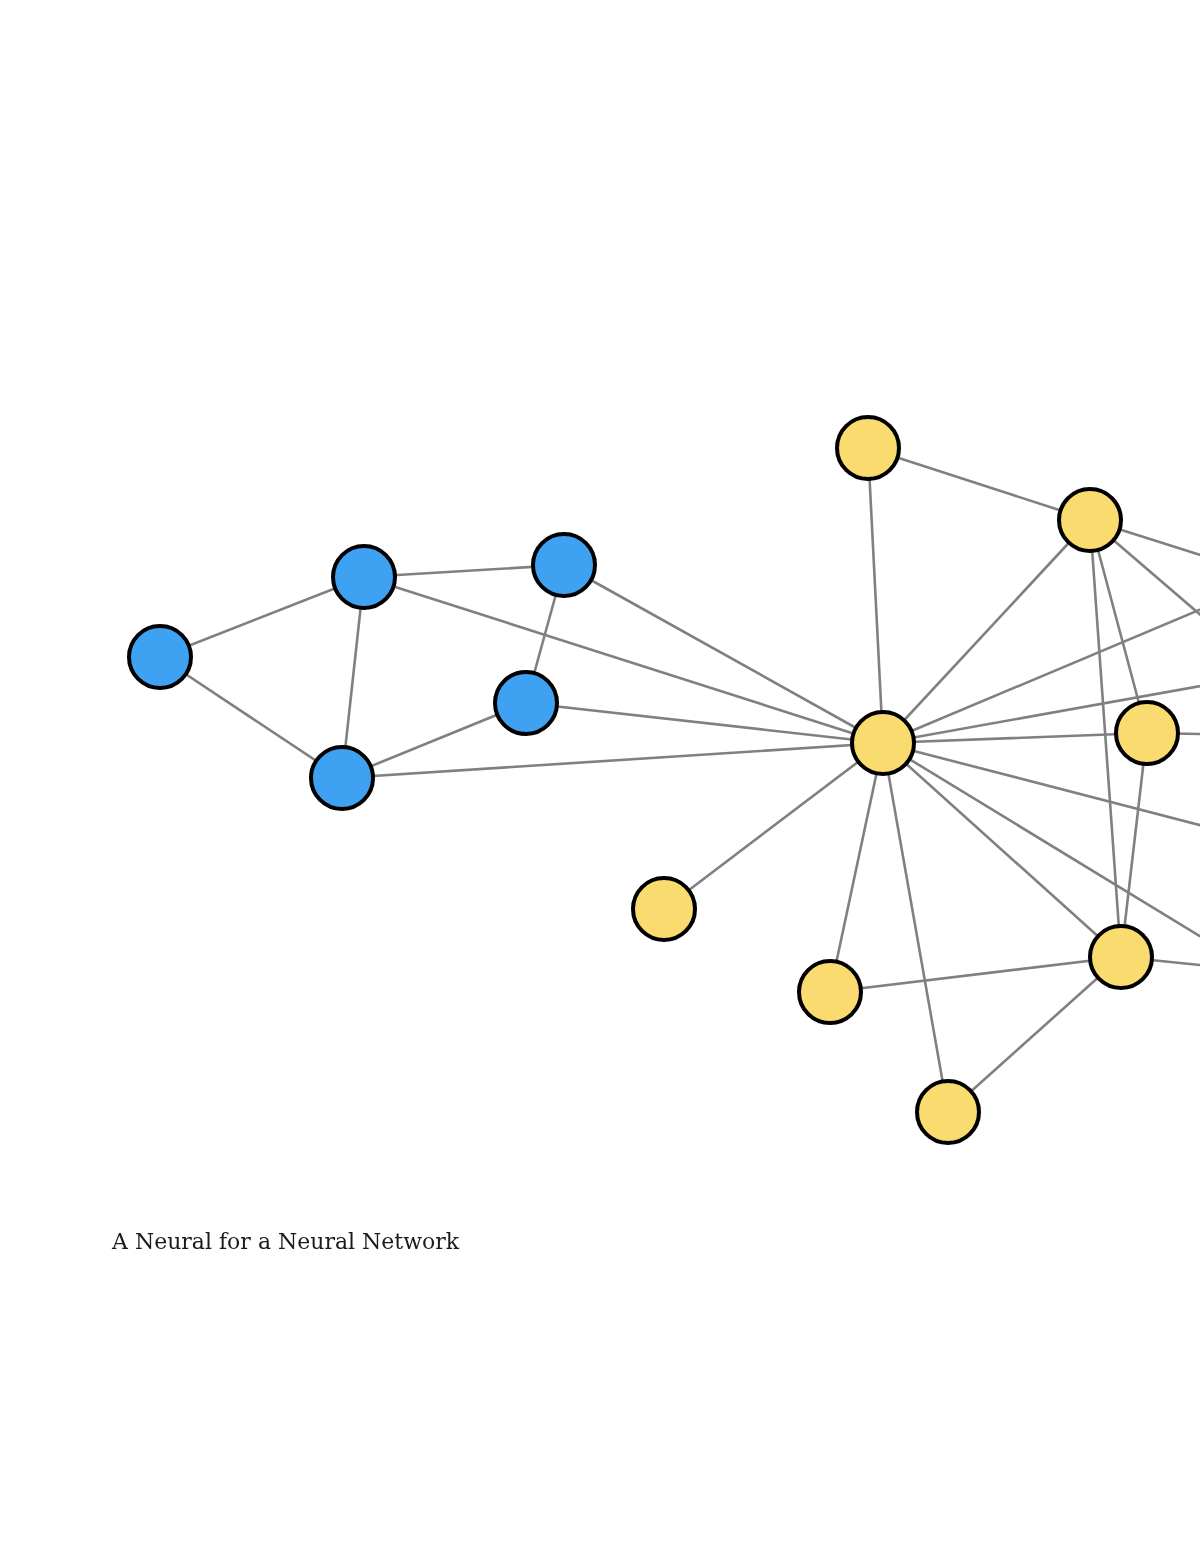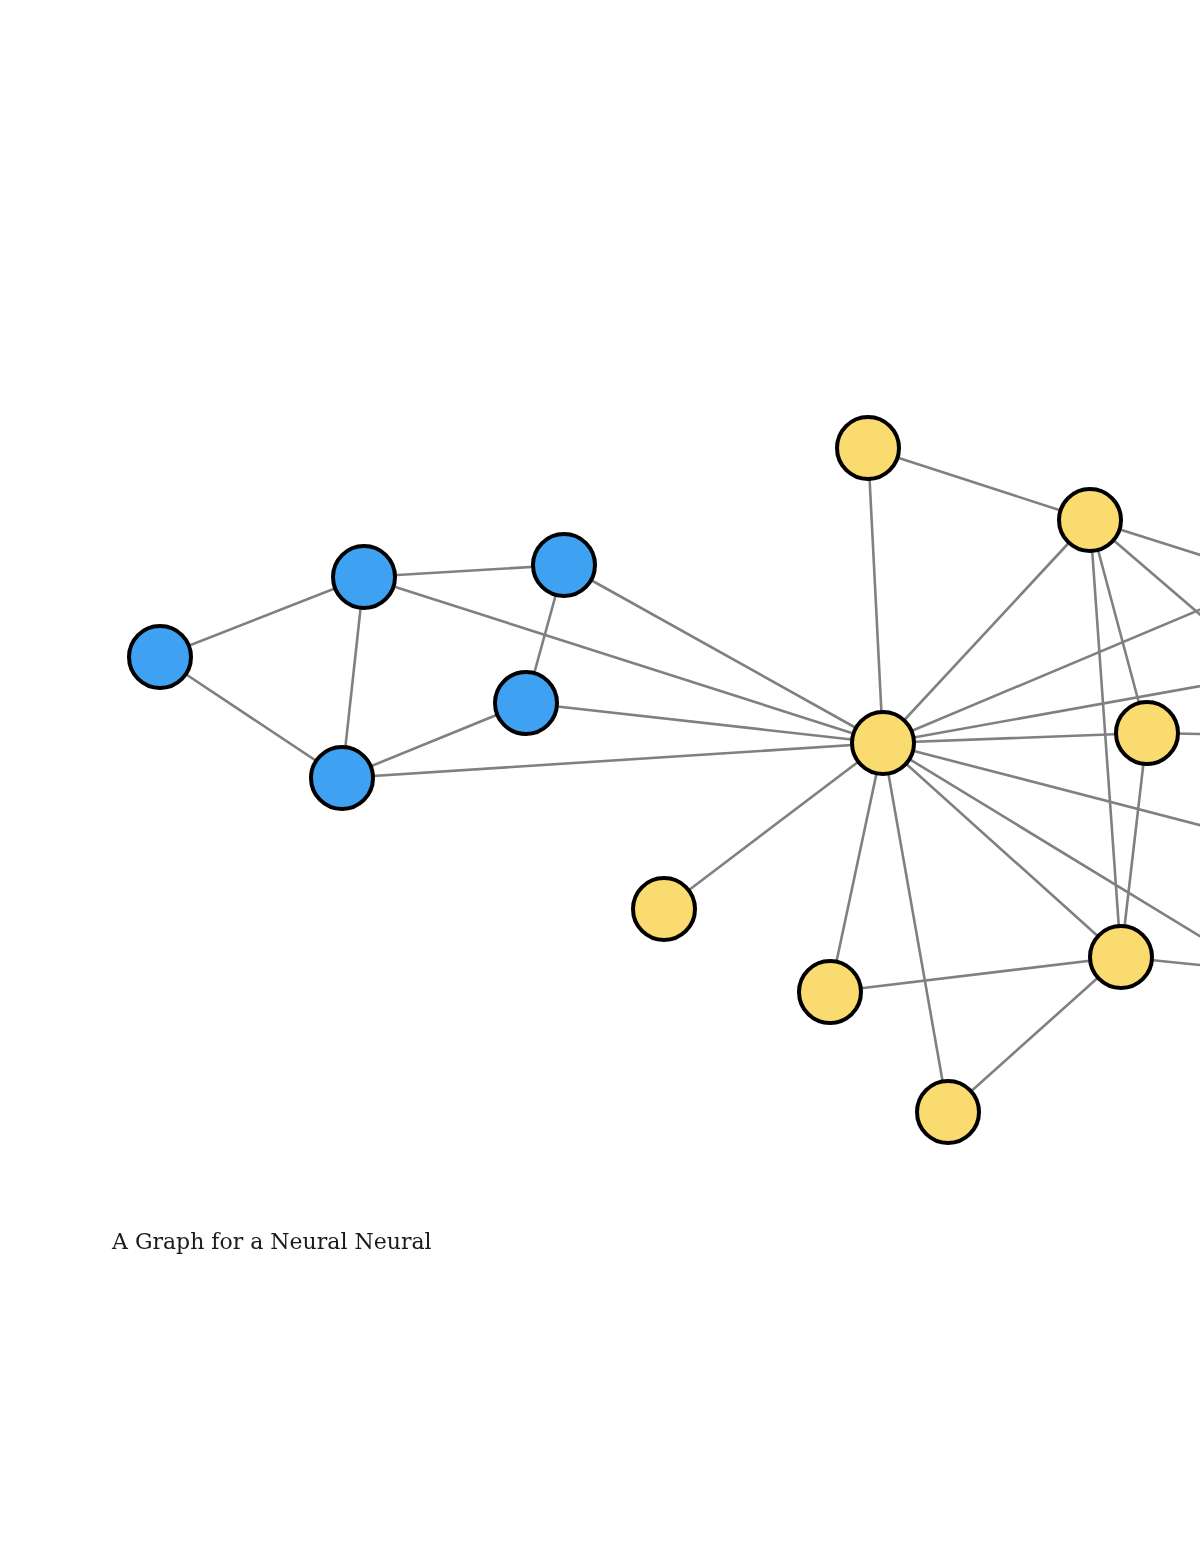--- a/index.html
+++ b/index.html
@@ -86,15 +86,15 @@
         <circle cx="1090" cy="520" r="31" fill="#f9db70" stroke="#000000" stroke-width="4"></circle>
         <circle cx="883" cy="743" r="31" fill="#f9db70" stroke="#000000" stroke-width="4"></circle>
         <circle cx="1147" cy="733" r="31" fill="#f9db70" stroke="#000000" stroke-width="4"></circle>
         <circle cx="664" cy="909" r="31" fill="#f9db70" stroke="#000000" stroke-width="4"></circle>
         <circle cx="830" cy="992" r="31" fill="#f9db70" stroke="#000000" stroke-width="4"></circle>
         <circle cx="1121" cy="957" r="31" fill="#f9db70" stroke="#000000" stroke-width="4"></circle>
         <circle cx="948" cy="1112" r="31" fill="#f9db70" stroke="#000000" stroke-width="4"></circle>
       </g>
   </svg>
 
-  <div class="caption">A Graph for a Neural Neural</div>
+  <div class="caption">A Neural for a Neural Network</div>
 
 </div>
 
 </body></html>

